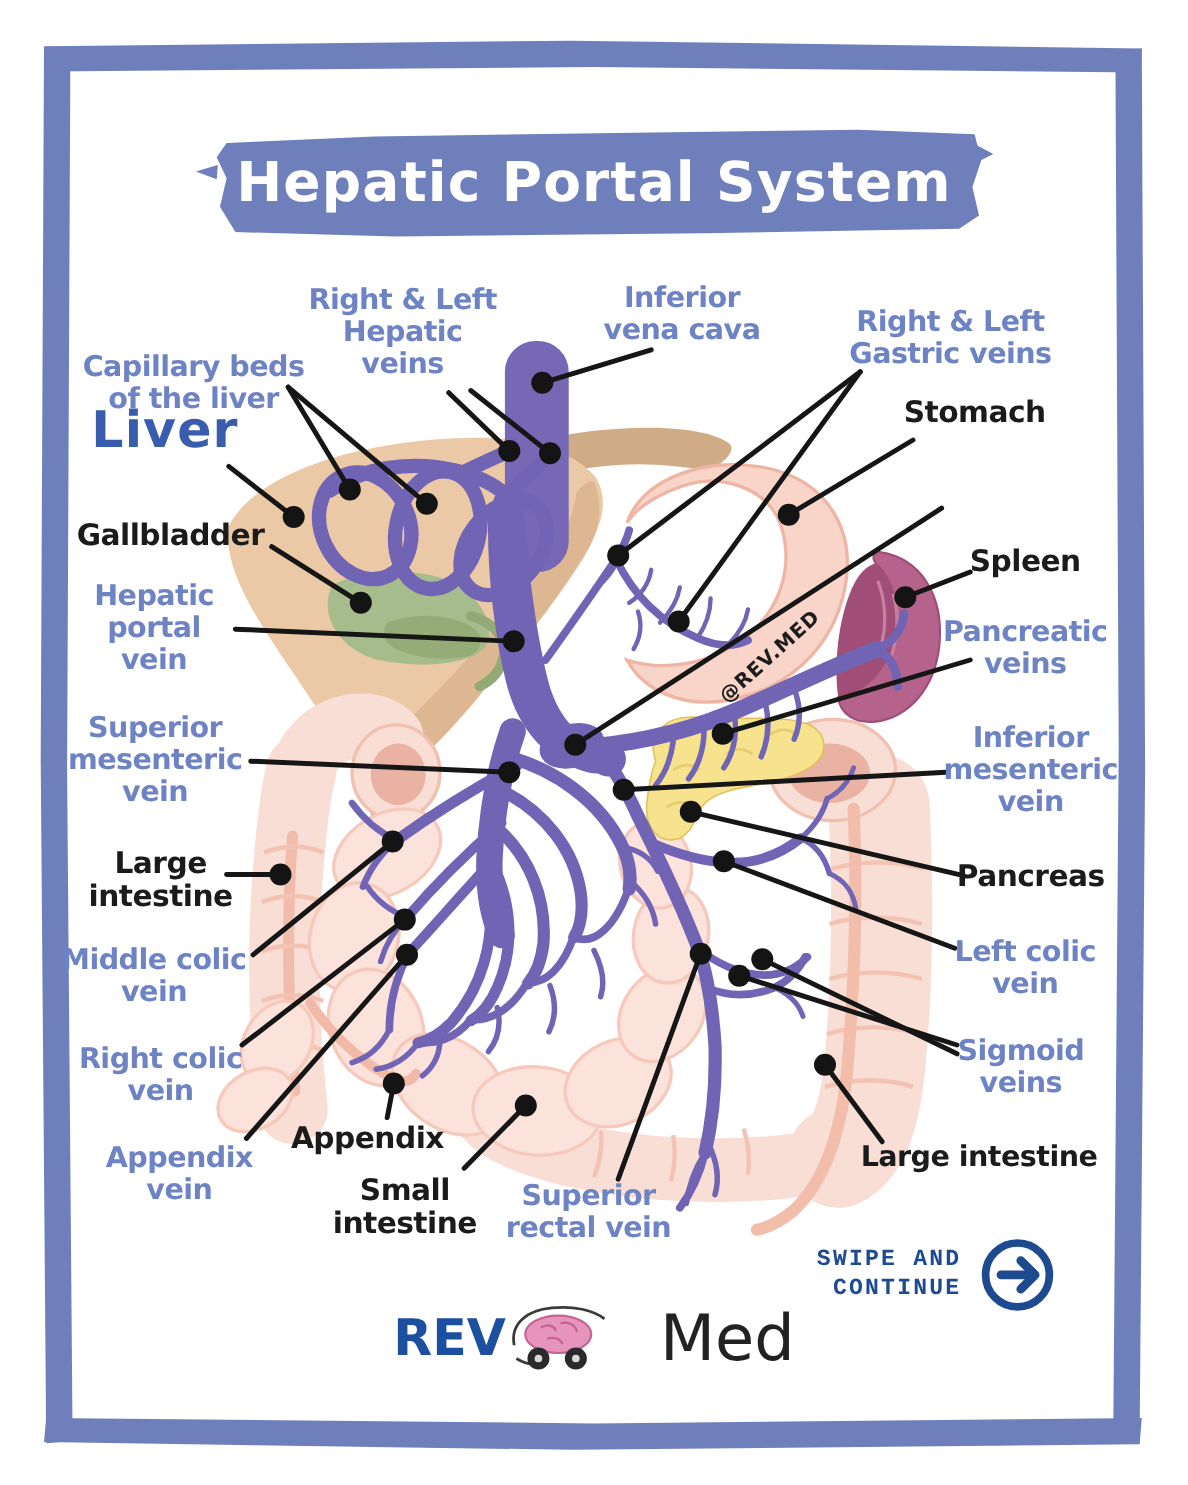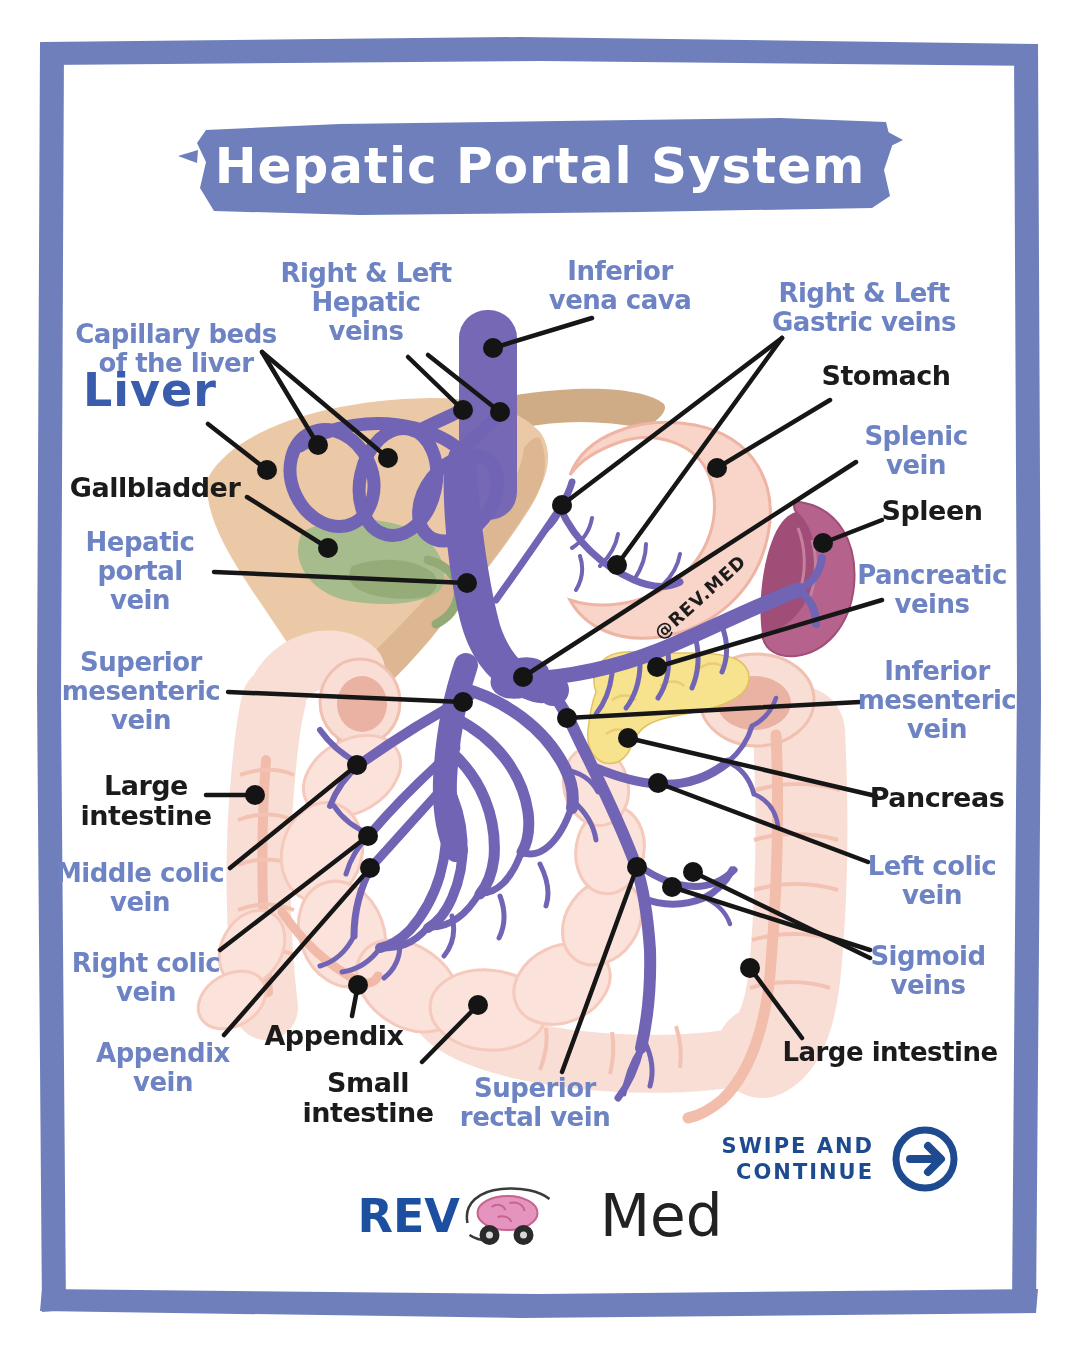--- a/index.html
+++ b/index.html
@@ -9,21 +9,21 @@
   .lbl{position:absolute;transform:translate(-50%,-50%);font-weight:700;text-align:center;
        line-height:1.12;white-space:pre-line;letter-spacing:-0.5px;}
   .lbl.blue{color:#6d83c3;font-size:26px;}
   .lbl.black{color:#1b1b1b;font-size:27px;}
   .lbl.accent{color:#3a5cac;font-size:46px;letter-spacing:1px;}
   .lbl.nowrap{white-space:nowrap;font-size:26px;}
   .title{position:absolute;left:540px;top:166px;transform:translate(-50%,-50%);
          color:#ffffff;font-size:50px;font-weight:700;white-space:nowrap;letter-spacing:1px;}
   .watermark{position:absolute;left:700px;top:597px;transform:translate(-50%,-50%) rotate(-42deg);
          font-size:18px;font-weight:700;color:#1c1c1c;letter-spacing:1px;white-space:nowrap;}
-  .swipe-wrap{position:absolute;left:718px;top:1124px;display:flex;align-items:center;gap:16px;cursor:pointer;}
+  .swipe-wrap{position:absolute;left:718px;top:1124px;display:flex;align-items:center;gap:16px;cursor:pointer;font-family:Liberation Mono, monospace;}
   .swipe-text{width:156px;text-align:right;color:#1e4b8f;font-weight:700;font-size:21px;
          letter-spacing:2px;line-height:1.25;}
   .logo{position:absolute;left:540px;top:1216px;transform:translate(-50%,-50%);
         display:flex;align-items:center;gap:0;}
   .logo .rev{color:#1d4fa0;font-weight:700;font-size:46px;letter-spacing:0px;}
   .logo .med{color:#222222;font-weight:400;font-size:58px;margin-left:40px;}
 </style>
 </head>
 <body>
 
@@ -281,21 +281,20 @@
 <div class="lbl blue" style="left:163px;top:1068px">Appendix
 vein</div>
 <div class="lbl blue" style="left:366px;top:303px">Right &amp; Left
 Hepatic
 veins</div>
 <div class="lbl blue" style="left:620px;top:286px">Inferior
 vena cava</div>
 <div class="lbl blue" style="left:864px;top:308px">Right &amp; Left
 Gastric veins</div>
 <div class="lbl black" style="left:886px;top:376px">Stomach</div>
-<div class="lbl blue" style="left:916px;top:451px">Splenic vein</div>
 <div class="lbl black" style="left:932px;top:511px">Spleen</div>
 <div class="lbl blue" style="left:932px;top:590px">Pancreatic
 veins</div>
 <div class="lbl blue" style="left:937px;top:701px">Inferior
 mesenteric
 vein</div>
 <div class="lbl black" style="left:937px;top:798px">Pancreas</div>
 <div class="lbl blue" style="left:932px;top:881px">Left colic
 vein</div>
 <div class="lbl blue" style="left:928px;top:971px">Sigmoid

